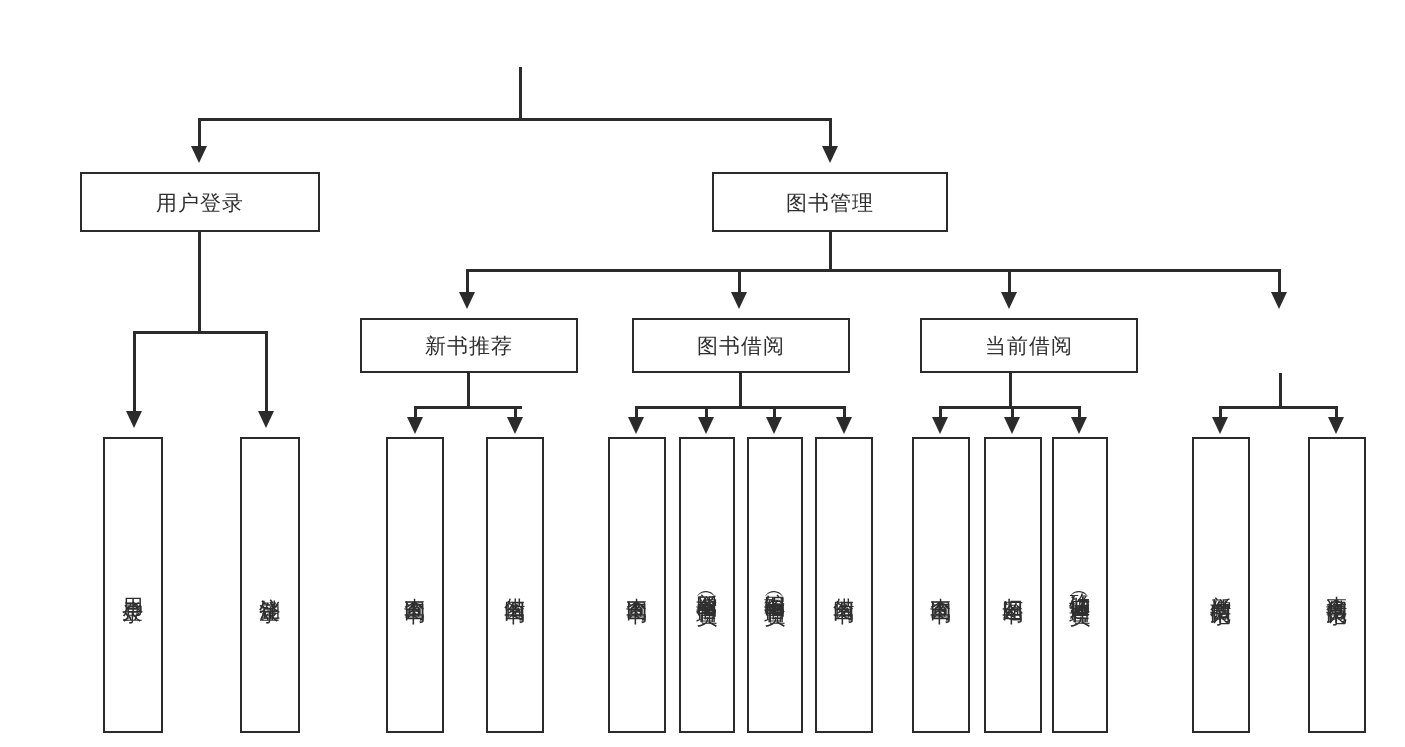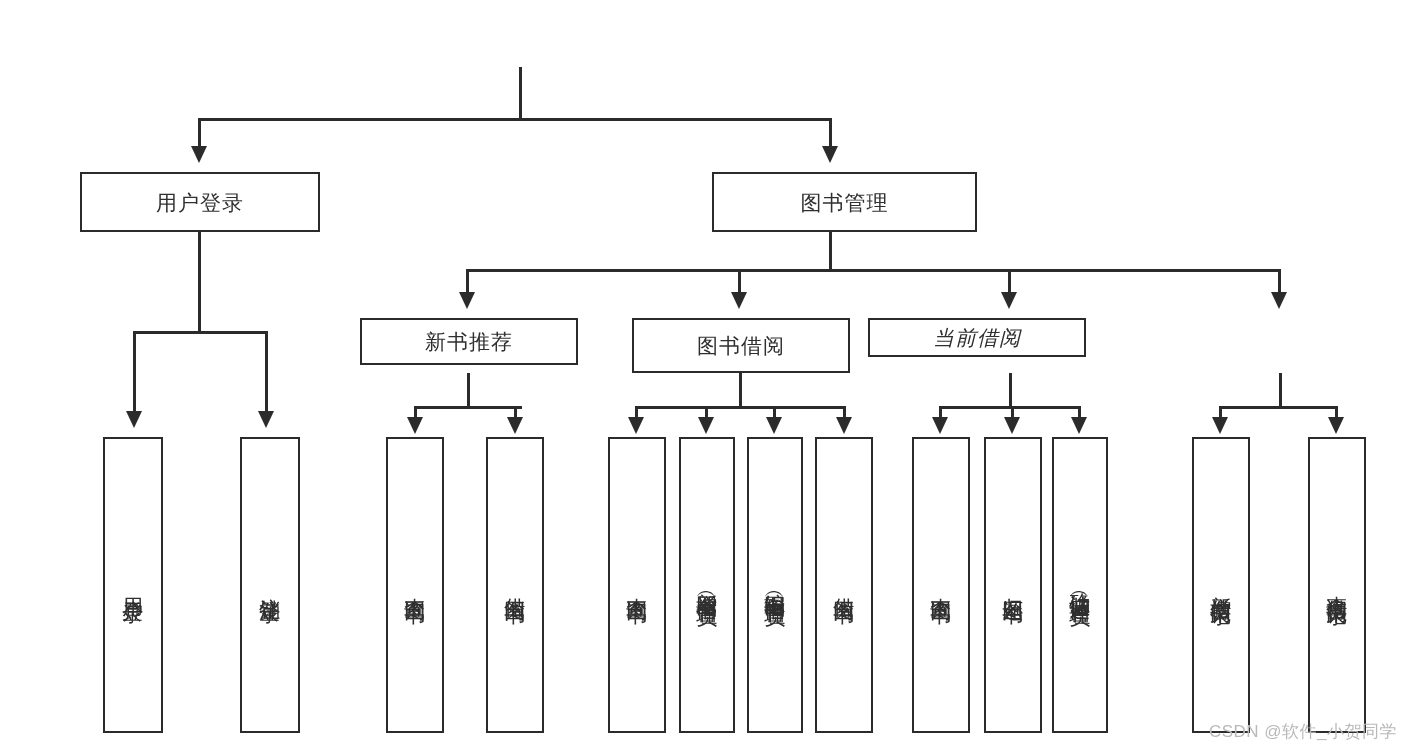--- a/index.html
+++ b/index.html
@@ -79,21 +79,21 @@
   <div class="ln v" style="left:198px;top:118px;width:3px;height:30px;"></div>
   <div class="arrow" style="left:191px;top:146px;"></div>
 
   <div class="ln v" style="left:829px;top:118px;width:3px;height:30px;"></div>
   <div class="arrow" style="left:822px;top:146px;"></div>
 
   <div class="node h" style="left:80px;top:172px;width:240px;height:60px;">
     <span>用户登录</span>
   </div>
 
-  <div class="node h" style="left:712px;top:172px;width:265px;height:60px;">
+  <div class="node h" style="left:712px;top:172px;width:236px;height:60px;">
     <span>图书管理</span>
   </div>
 
   <div class="ln v" style="left:198px;top:232px;width:3px;height:101px;"></div>
   <div class="ln h" style="left:133px;top:331px;width:135px;height:3px;"></div>
   <div class="ln v" style="left:133px;top:331px;width:3px;height:82px;"></div>
   <div class="arrow" style="left:126px;top:411px;"></div>
   <div class="ln v" style="left:265px;top:331px;width:3px;height:82px;"></div>
   <div class="arrow" style="left:258px;top:411px;"></div>
 
@@ -101,27 +101,27 @@
   <div class="ln h" style="left:466px;top:269px;width:815px;height:3px;"></div>
   <div class="ln v" style="left:466px;top:269px;width:3px;height:25px;"></div>
   <div class="arrow" style="left:459px;top:292px;"></div>
   <div class="ln v" style="left:738px;top:269px;width:3px;height:25px;"></div>
   <div class="arrow" style="left:731px;top:292px;"></div>
   <div class="ln v" style="left:1008px;top:269px;width:3px;height:25px;"></div>
   <div class="arrow" style="left:1001px;top:292px;"></div>
   <div class="ln v" style="left:1278px;top:269px;width:3px;height:25px;"></div>
   <div class="arrow" style="left:1271px;top:292px;"></div>
 
-  <div class="node h" style="left:360px;top:318px;width:218px;height:47px;justify-content:center;">
+  <div class="node h" style="left:360px;top:318px;width:218px;height:55px;justify-content:center;">
     <span>新书推荐</span>
   </div>
   <div class="node h" style="left:632px;top:318px;width:218px;height:55px;">
     <span>图书借阅</span>
   </div>
-  <div class="node h" style="left:868px;top:318px;width:218px;height:39px;font-style:italic;">
+  <div class="node h" style="left:920px;top:318px;width:218px;height:55px;">
     <span>当前借阅</span>
   </div>
 
   <div class="ln v" style="left:467px;top:373px;width:3px;height:35px;"></div>
   <div class="ln h" style="left:414px;top:406px;width:108px;height:3px;"></div>
   <div class="ln v" style="left:414px;top:406px;width:3px;height:13px;"></div>
   <div class="arrow" style="left:407px;top:417px;"></div>
   <div class="ln v" style="left:514px;top:406px;width:3px;height:13px;"></div>
   <div class="arrow" style="left:507px;top:417px;"></div>
 
@@ -189,15 +189,14 @@
     <span class="vtext">确认归还（管理员）</span>
   </div>
 
   <div class="node v" style="left:1192px;top:437px;width:58px;height:296px;">
     <span class="vtext">新增借阅记录</span>
   </div>
   <div class="node v" style="left:1308px;top:437px;width:58px;height:296px;">
     <span class="vtext">查询借阅记录</span>
   </div>
 
-  <div id="watermark">CSDN @软件_小贺同学</div>
 
 </div>
 
 </body></html>

